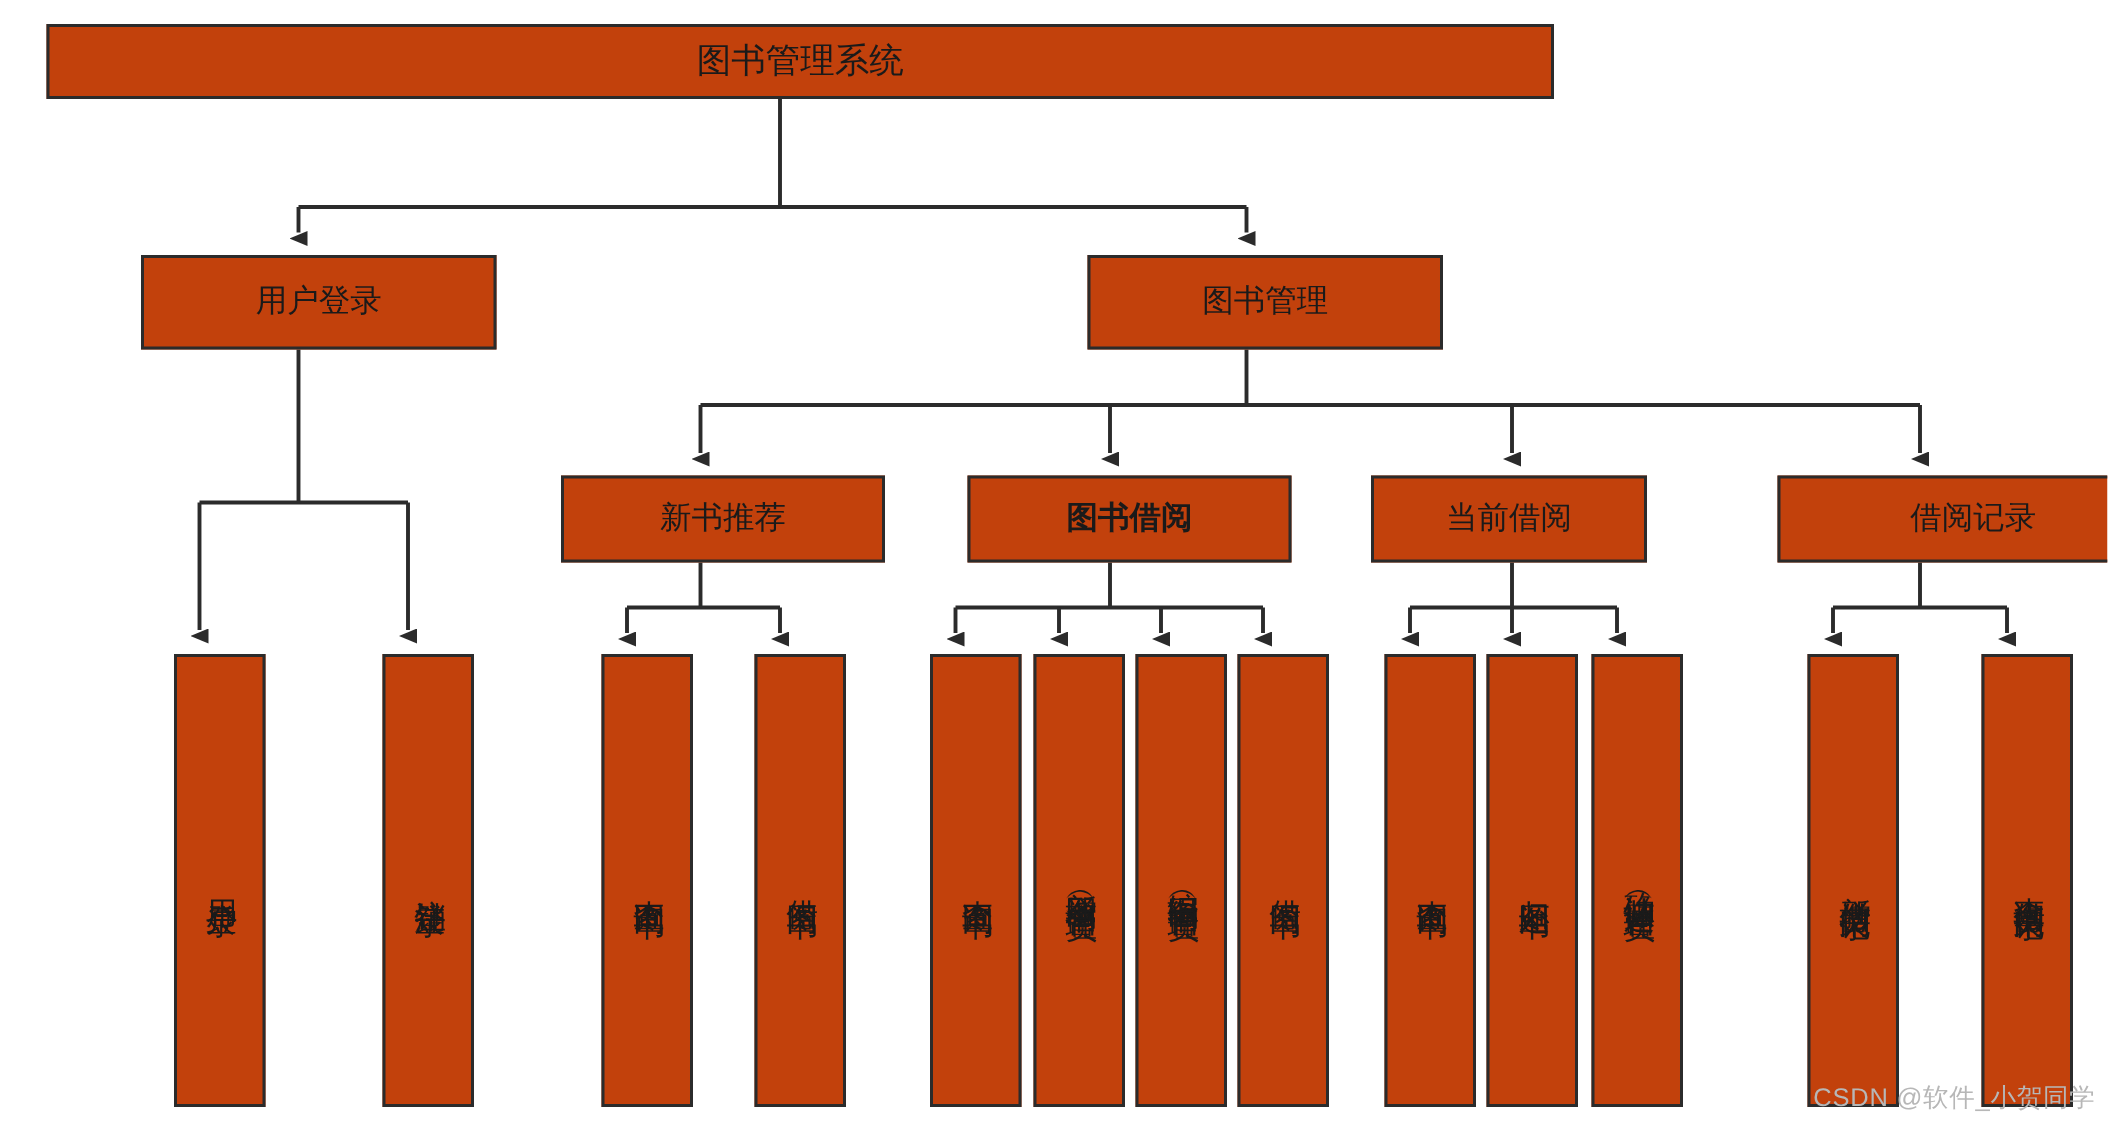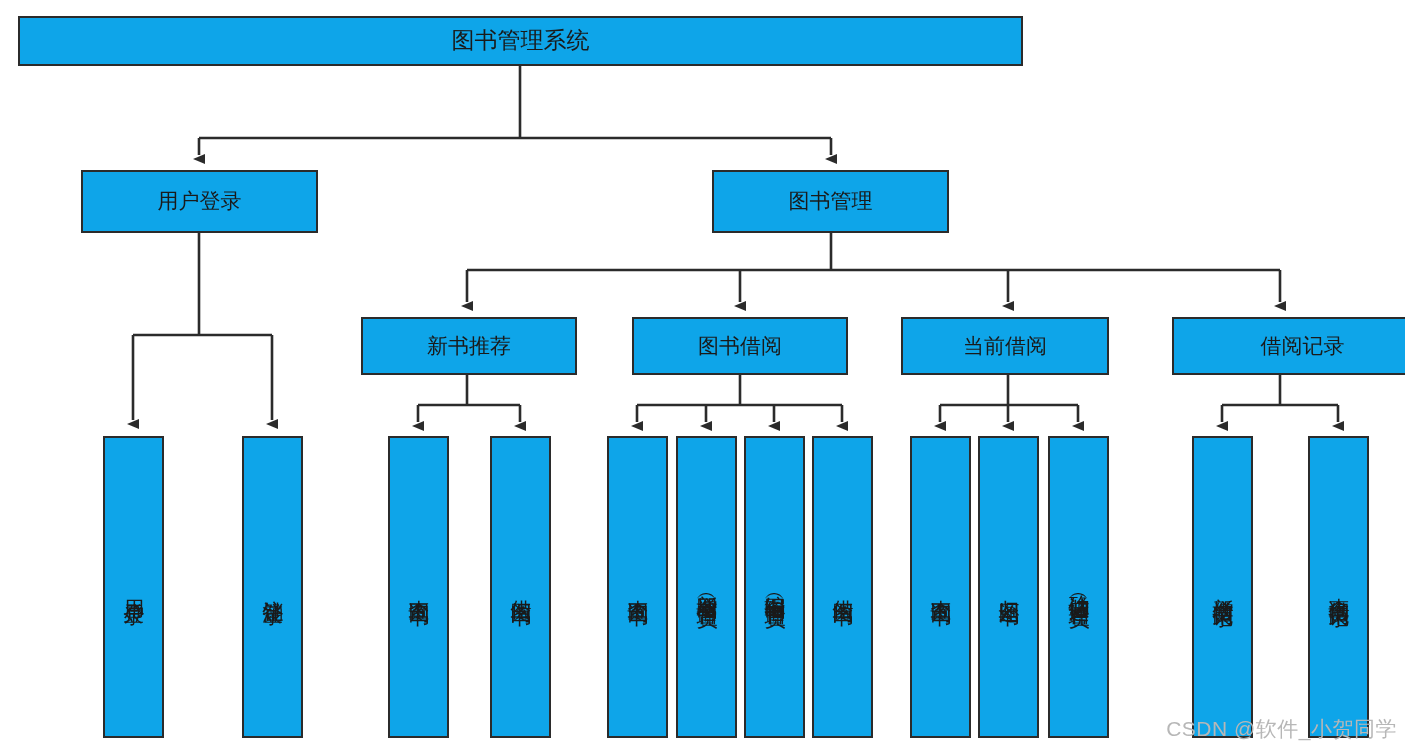--- a/index.html
+++ b/index.html
@@ -22,27 +22,28 @@
     left: 0;
     top: 0;
     width: 1405px;
     height: 747px;
     pointer-events: none;
   }
   .node {
     position: absolute;
     box-sizing: border-box;
     border: 2px solid #2b2b2b;
-    background: #0ea5e9;
+    background: #c2410c;
     display: flex;
     align-items: center;
     justify-content: center;
     color: #1a1a1a;
     line-height: 1.18;
     text-align: center;
+    margin-left: 13px;
   }
   .node.root {
     font-size: 23px;
   }
   .node.lvl2 {
     font-size: 21px;
   }
   .node.lvl3 {
     font-size: 21px;
   }
@@ -55,21 +56,21 @@
   }
   .node.leaf .lbl {
     writing-mode: vertical-rl;
     text-orientation: upright;
     white-space: nowrap;
   }
   .watermark {
     position: absolute;
     right: 8px;
     bottom: 4px;
-    font-size: 21px;
+    font-size: 17px;
     color: #b7b7b7;
     letter-spacing: 0.5px;
     white-space: nowrap;
   }
 </style>
 </head>
 <body>
 
 <div id="canvas">
 
@@ -130,24 +131,24 @@
   <div class="node lvl2" style="left:81px; top:170px; width:237px; height:63px;">
     <span class="lbl">用户登录</span>
   </div>
   <div class="node lvl3" style="left:361px; top:317px; width:216px; height:58px;">
     <span class="lbl">新书推荐</span>
   </div>
 
   <div class="node lvl2" style="left:712px; top:170px; width:237px; height:63px;">
     <span class="lbl">图书管理</span>
   </div>
-  <div class="node lvl3" style="left:632px; top:317px; width:216px; height:58px;">
+  <div class="node lvl3" style="left:632px; top:317px; width:216px; height:58px;font-weight:bold;">
     <span class="lbl">图书借阅</span>
   </div>
-  <div class="node lvl3" style="left:901px; top:317px; width:208px; height:58px;">
+  <div class="node lvl3" style="left:901px; top:317px; width:184px; height:58px;">
     <span class="lbl">当前借阅</span>
   </div>
   <div class="node lvl3" style="left:1172px; top:317px; width:261px; height:58px;">
     <span class="lbl">借阅记录</span>
   </div>
 
   <div class="node leaf" style="left:103px; top:436px; width:61px; height:302px;">
     <span class="lbl">用户登录</span>
   </div>
   <div class="node leaf" style="left:242px; top:436px; width:61px; height:302px;">

